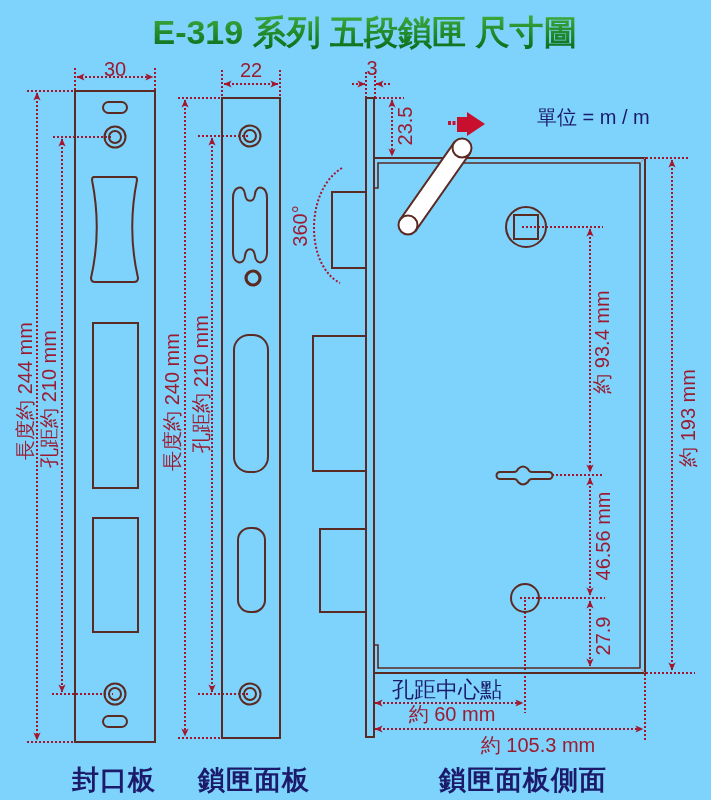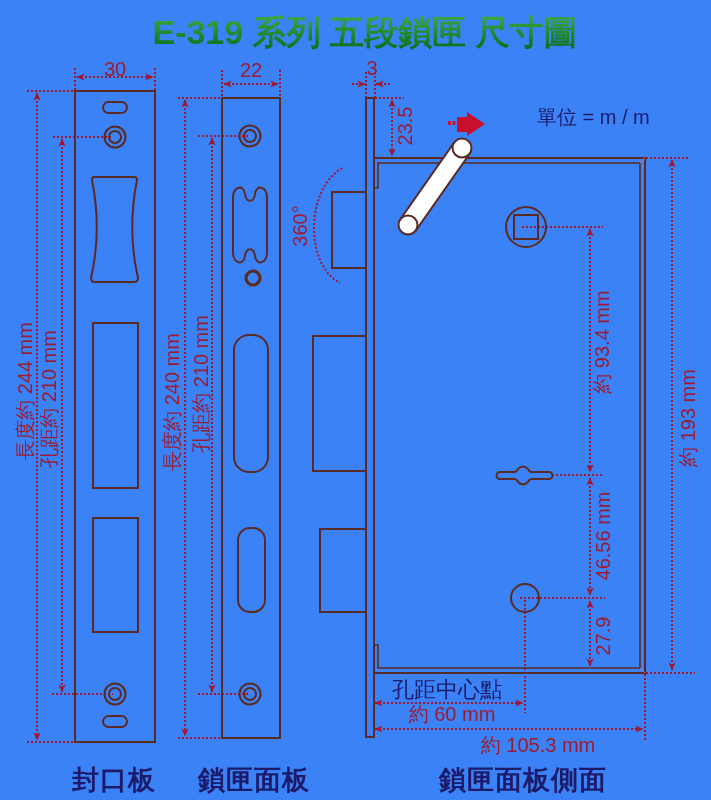--- a/index.html
+++ b/index.html
@@ -1,16 +1,16 @@
 <!DOCTYPE html>
 <html><head>
 <meta charset="utf-8">
 <style>
   html, body { margin: 0; padding: 0; background: #ffffff; }
-  #canvas { position: relative; width: 711px; height: 800px; background: #3b82f6; overflow: hidden; }
+  #canvas { position: relative; width: 711px; height: 800px; background: #7dd3fc; overflow: hidden; }
   svg { display: block; }
   .ol  { fill: none;    stroke: #5b2a22; stroke-width: 2; }
   .ow  { fill: #ffffff; stroke: #5b2a22; stroke-width: 2; }
   .thin { fill: none; stroke: #5b2a22; stroke-width: 1.6; }
   .dt  { fill: none; stroke: #a3162e; stroke-width: 2; stroke-dasharray: 2 2; }
   .dim { fill: #9b1c31; font-family: "Liberation Sans", sans-serif; font-size: 20px; }
   .navy { fill: #1c1a6a; font-family: "Liberation Sans", sans-serif; }
   .cap { font-size: 27px; font-weight: bold; letter-spacing: 1px; }
   .title { font-family: "Liberation Sans", sans-serif; font-size: 34px; font-weight: bold; }
   .red-fill { fill: #c8102e; }

